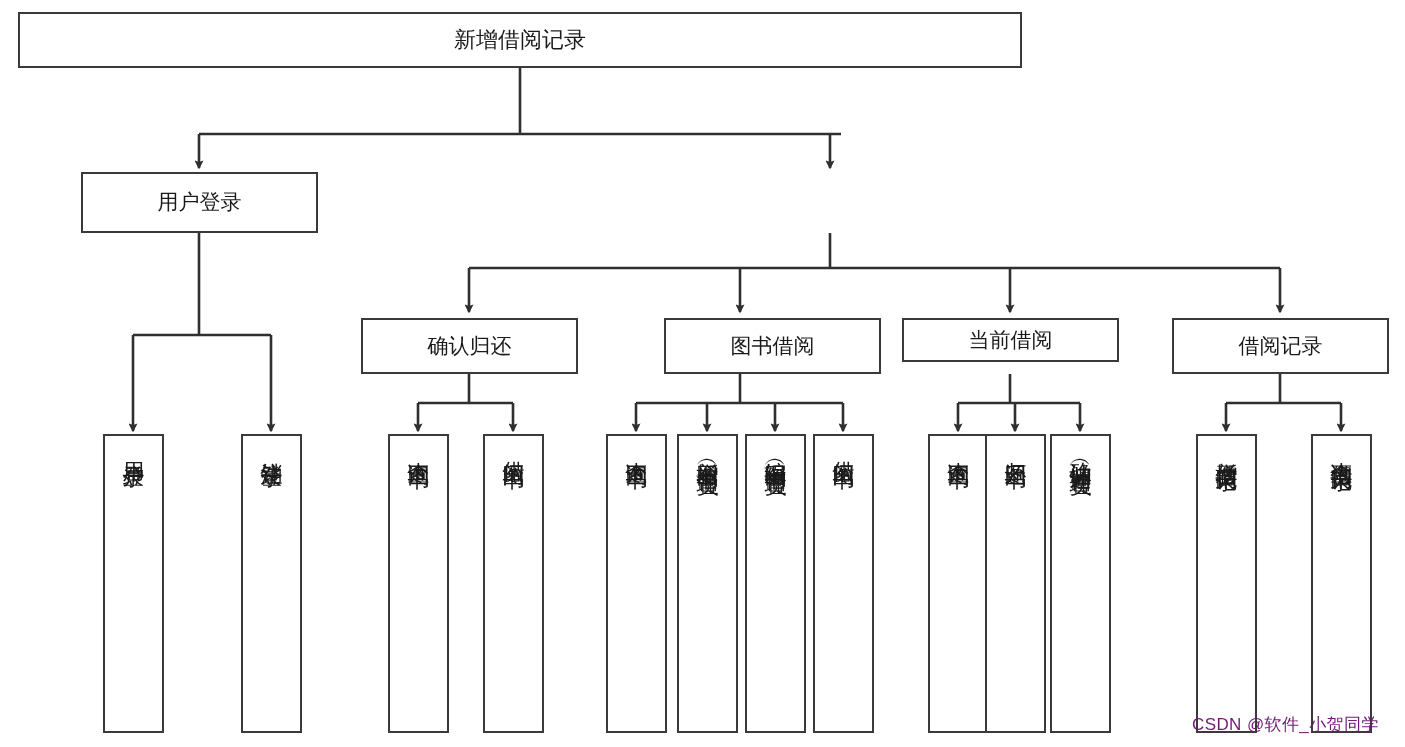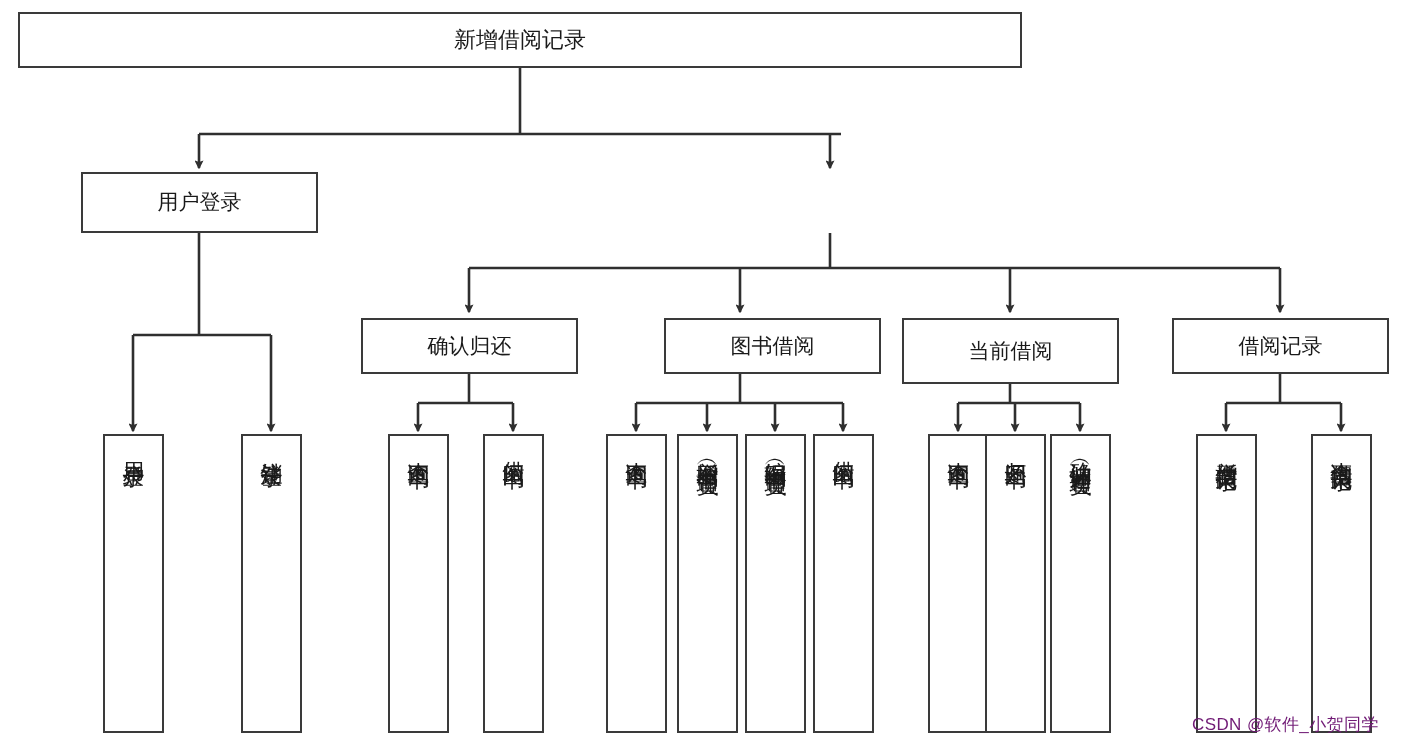--- a/index.html
+++ b/index.html
@@ -134,21 +134,21 @@
 
 
   <div class="node horizontal" style="left:361px; top:318px; width:217px; height:56px;">
     <span class="node-label">确认归还</span>
   </div>
 
   <div class="node horizontal" style="left:632px; top:318px; width:217px; height:56px;margin-left:32px;">
     <span class="node-label">图书借阅</span>
   </div>
 
-  <div class="node horizontal" style="left:902px; top:318px; width:217px; height:66px;">
+  <div class="node horizontal" style="left:902px; top:318px; width:217px; height:44px;">
     <span class="node-label">当前借阅</span>
   </div>
 
   <div class="node horizontal" style="left:1172px; top:318px; width:217px; height:56px;">
     <span class="node-label">借阅记录</span>
   </div>
 
   <div class="node vertical" style="left:103px; top:434px; width:61px; height:299px;">
     <span class="node-label">用户登录</span>
   </div>

